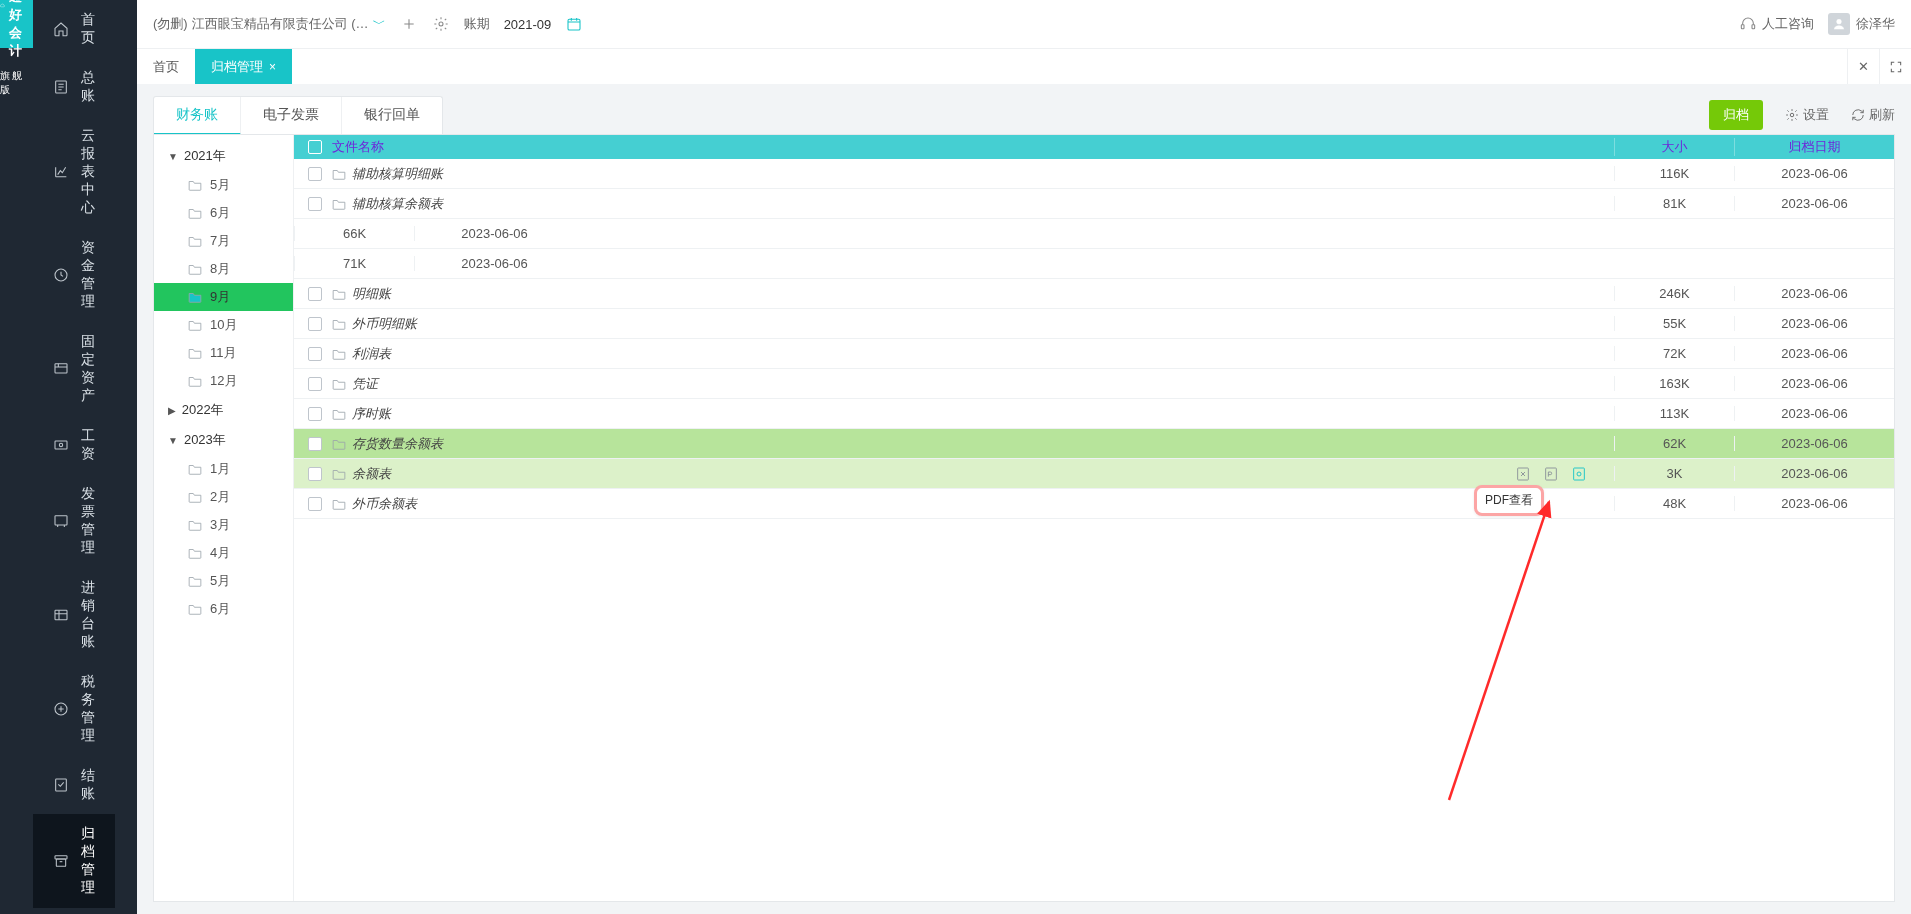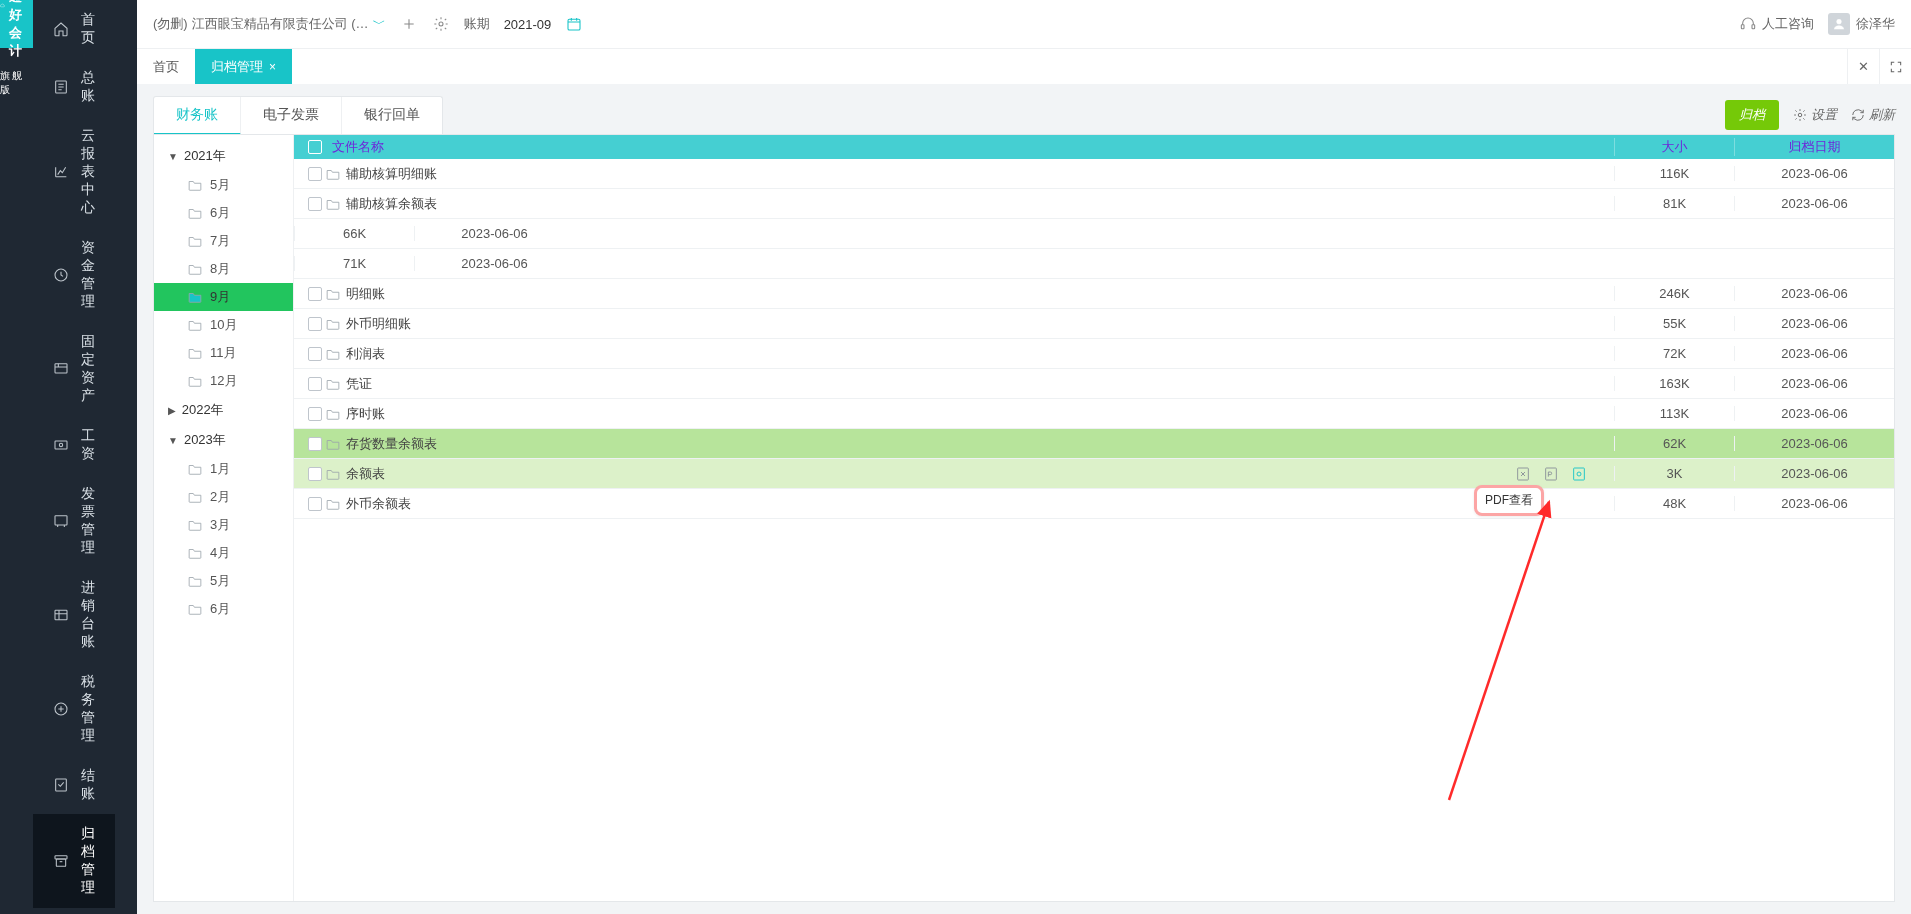--- a/index.html
+++ b/index.html
@@ -40,21 +40,21 @@
 .tabbar .sq { width:32px; display:flex; align-items:center; justify-content:center; border-left:1px solid #eef0f2; color:#666; cursor:pointer; }
 
 
 .content { flex:1; padding:12px 16px; display:flex; flex-direction:column; }
 .subtabs-row { display:flex; align-items:center; }
 .subtabs { display:flex; background:#fff; border:1px solid #e4e7ea; border-bottom:none; border-radius:3px 3px 0 0; }
 .subtabs .st { padding:9px 22px; font-size:14px; color:#555; cursor:pointer; border-right:1px solid #eef0f2; }
 .subtabs .st:last-child { border-right:none; }
 .subtabs .st.active { color:#18c4c8; border-bottom:2px solid #18c4c8; margin-bottom:-1px; }
 .subtabs-row .spacer { flex:1; }
-.actions { display:flex; align-items:center; gap:14px;font-style:italic; }
+.actions { display:flex; align-items:center; gap:22px; }
 .btn-primary { background:#75c908; color:#fff; padding:6px 14px; border-radius:3px; cursor:pointer; font-size:13px; }
 .action-link { display:flex; align-items:center; gap:4px; color:#666; cursor:pointer; font-size:13px; }
 .action-link svg { stroke:#666; fill:none; stroke-width:1.6; }
 
 .panel { flex:1; background:#fff; border:1px solid #e4e7ea; display:flex; }
 
 
 .tree { width:140px; border-right:1px solid #eef0f2; padding-top:6px; font-size:13px; color:#333; }
 .tree-year { display:flex; align-items:center; gap:6px; padding:6px 14px; cursor:pointer; }
 .tree-year .caret { font-size:10px; color:#555; }
@@ -64,21 +64,21 @@
 .folder-icon svg { display:block; }
 
 
 .tablewrap { flex:1; position:relative; }
 .thead { display:flex; background:#45cfd2; color:#6d28d9; height:24px; align-items:center; font-size:13px; }
 .col-name { flex:1; display:flex; align-items:center; gap:10px; padding:0 14px; }
 .col-size { width:120px; text-align:center; }
 .col-date { width:160px; text-align:center; border-left:1px solid rgba(255,255,255,.3); }
 .thead .col-size { border-left:1px solid rgba(255,255,255,.3); }
 .row { display:flex; height:30px; align-items:center; border-bottom:1px solid #eef1f3; font-size:13px; color:#444; }
-.row .col-name { gap:4px; }
+.row .col-name { gap:10px;font-style:italic; }
 .row .col-size, .row .col-date { border-left:1px solid #eef1f3; color:#555; }
 .row.selected { background:#b7e49b; }
 .row.hover { background:#dcf1c9; }
 .checkbox { width:14px; height:14px; border:1px solid #bfc5cc; border-radius:2px; background:#fff; display:inline-block; }
 .thead .checkbox { border-color:#fff; background:transparent; }
 .fname { display:flex; align-items:center; gap:6px; }
 .row-actions { display:flex; gap:10px; margin-right:12px; }
 .row-actions .ra { width:18px; height:18px; display:flex; align-items:center; justify-content:center; cursor:pointer; }
 .row-actions .ra svg { stroke:#8a9199; fill:none; stroke-width:1.4; }
 .row-actions .ra.active svg { stroke:#18c4c8; }

